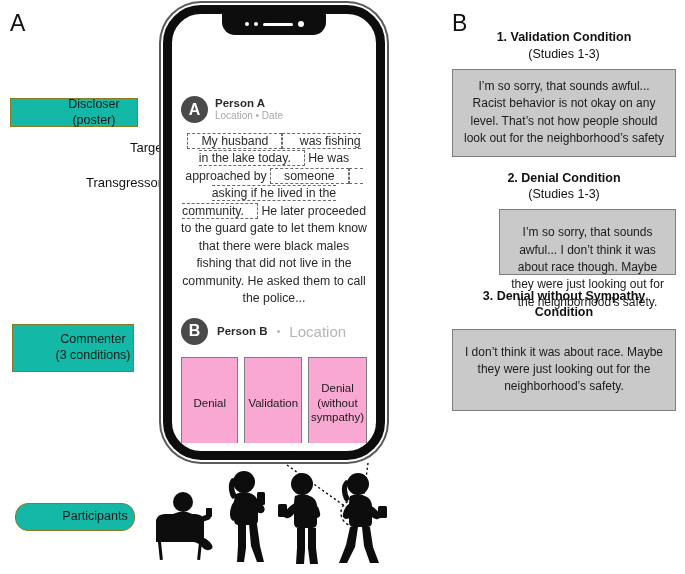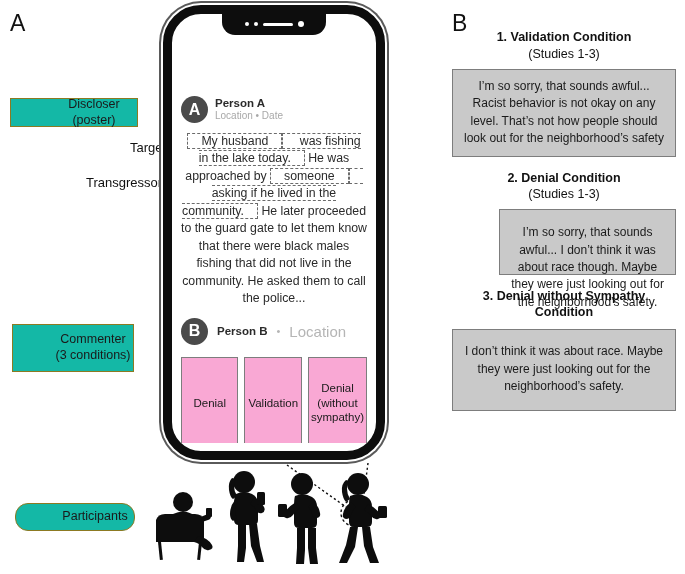--- a/index.html
+++ b/index.html
@@ -227,21 +227,21 @@
     margin-top: 8px;
     padding: 14px 8px;
     box-sizing: border-box;
     text-align: center;
     font-size: 12px;
     line-height: 1.45;
     color: #1a1a1a;
   }
   #cond-box-1 { height: 88px; display:flex; align-items:center; justify-content:center;}
   #cond-box-2 { height: 66px; display:flex; align-items:flex-start; justify-content:center;margin-left:47px;}
-  #cond-box-3 { height: 82px; display:flex; align-items:flex-end; justify-content:center;}
+  #cond-box-3 { height: 82px; display:flex; align-items:flex-start; justify-content:center;}
   .cond-group { margin-bottom: 14px; }
 
   
   #participants {
     position: absolute;
     left: 150px;
     top: 462px;
     width: 300px;
     height: 112px;
   }

